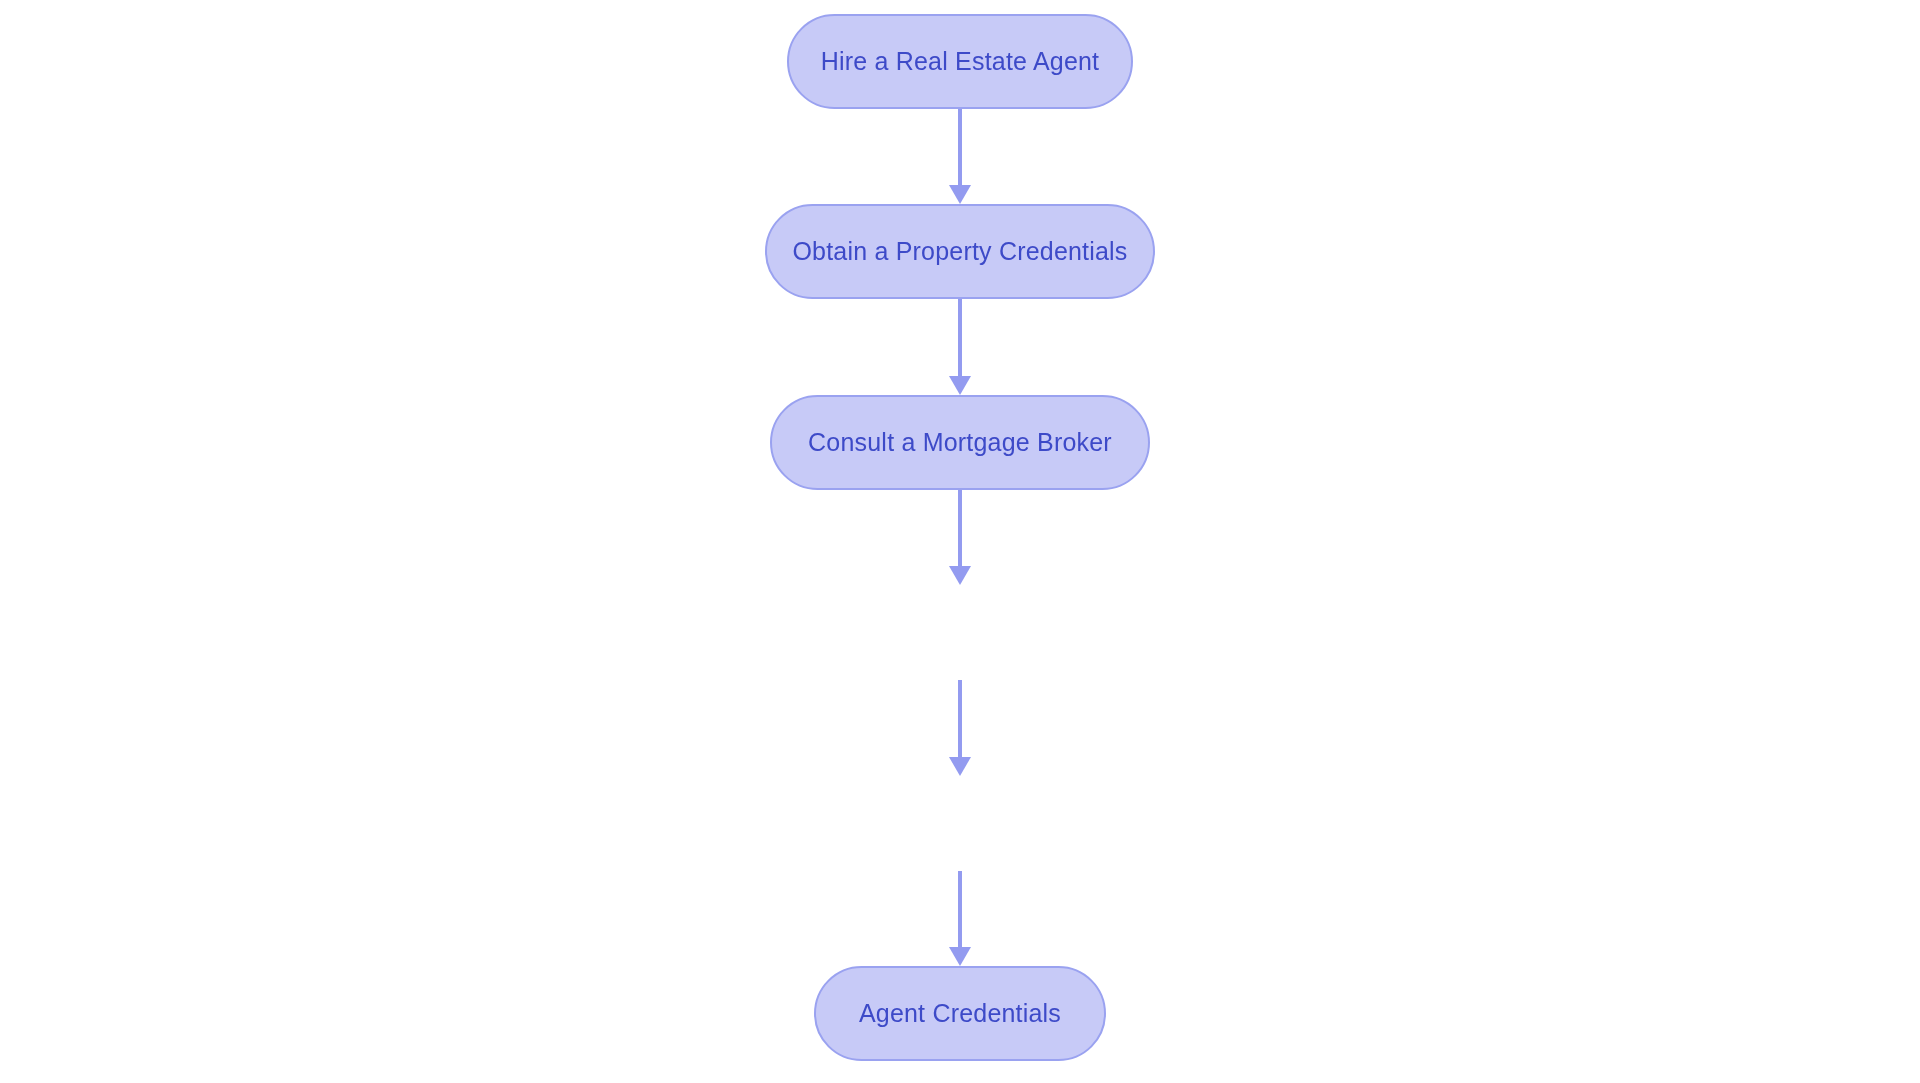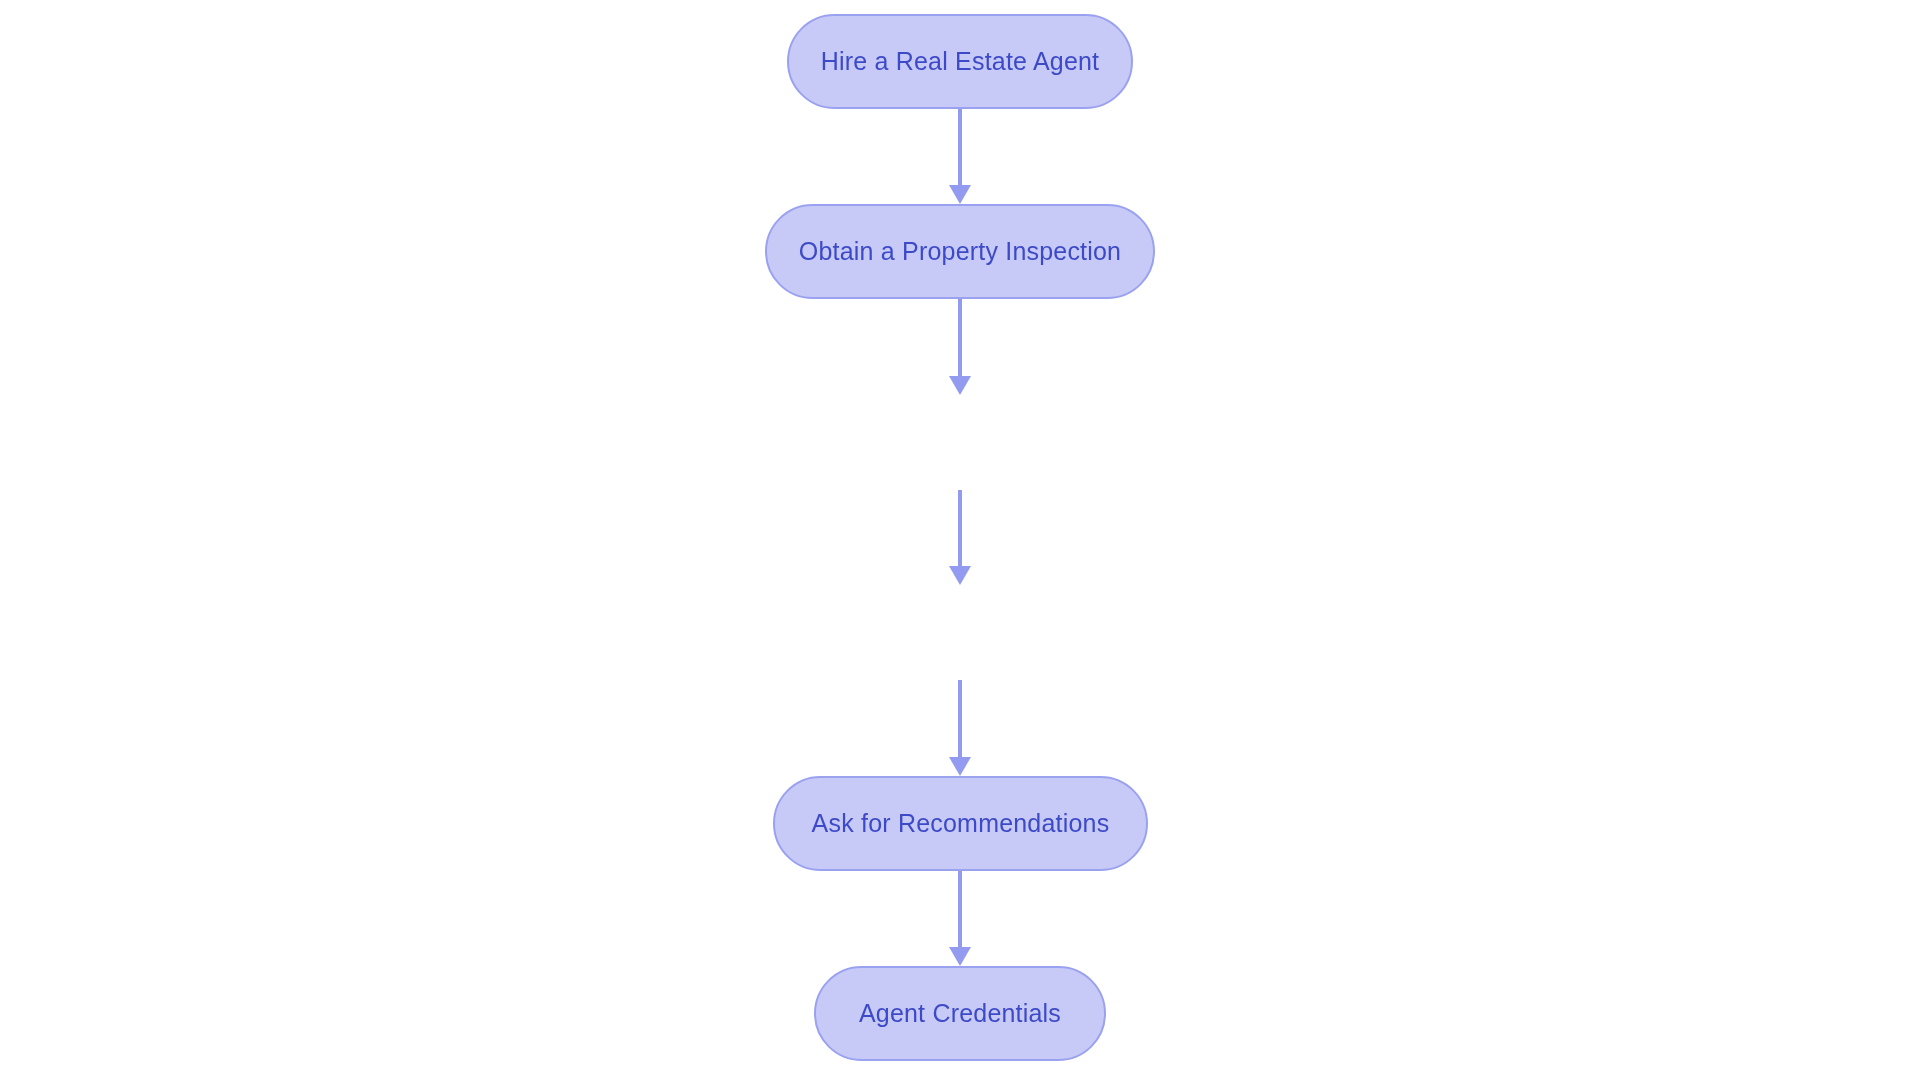--- a/index.html
+++ b/index.html
@@ -76,43 +76,43 @@
   <div class="node n1">
     <span>Hire a Real Estate Agent</span>
   </div>
 
   <div class="arrow a1">
     <div class="arrow-line"></div>
     <div class="arrow-head"></div>
   </div>
 
   <div class="node n2">
-    <span>Obtain a Property Inspection</span>
+    <span>Obtain a Property Credentials</span>
   </div>
 
   <div class="arrow a2">
     <div class="arrow-line"></div>
     <div class="arrow-head"></div>
   </div>
 
+  <div class="node n3">
+    <span>Consult a Mortgage Broker</span>
+  </div>
 
   <div class="arrow a3">
     <div class="arrow-line"></div>
     <div class="arrow-head"></div>
   </div>
 
 
   <div class="arrow a4">
     <div class="arrow-line"></div>
     <div class="arrow-head"></div>
   </div>
 
-  <div class="node n5">
-    <span>Ask for Recommendations</span>
-  </div>
 
   <div class="arrow a5">
     <div class="arrow-line"></div>
     <div class="arrow-head"></div>
   </div>
 
   <div class="node n6">
     <span>Agent Credentials</span>
   </div>
 

